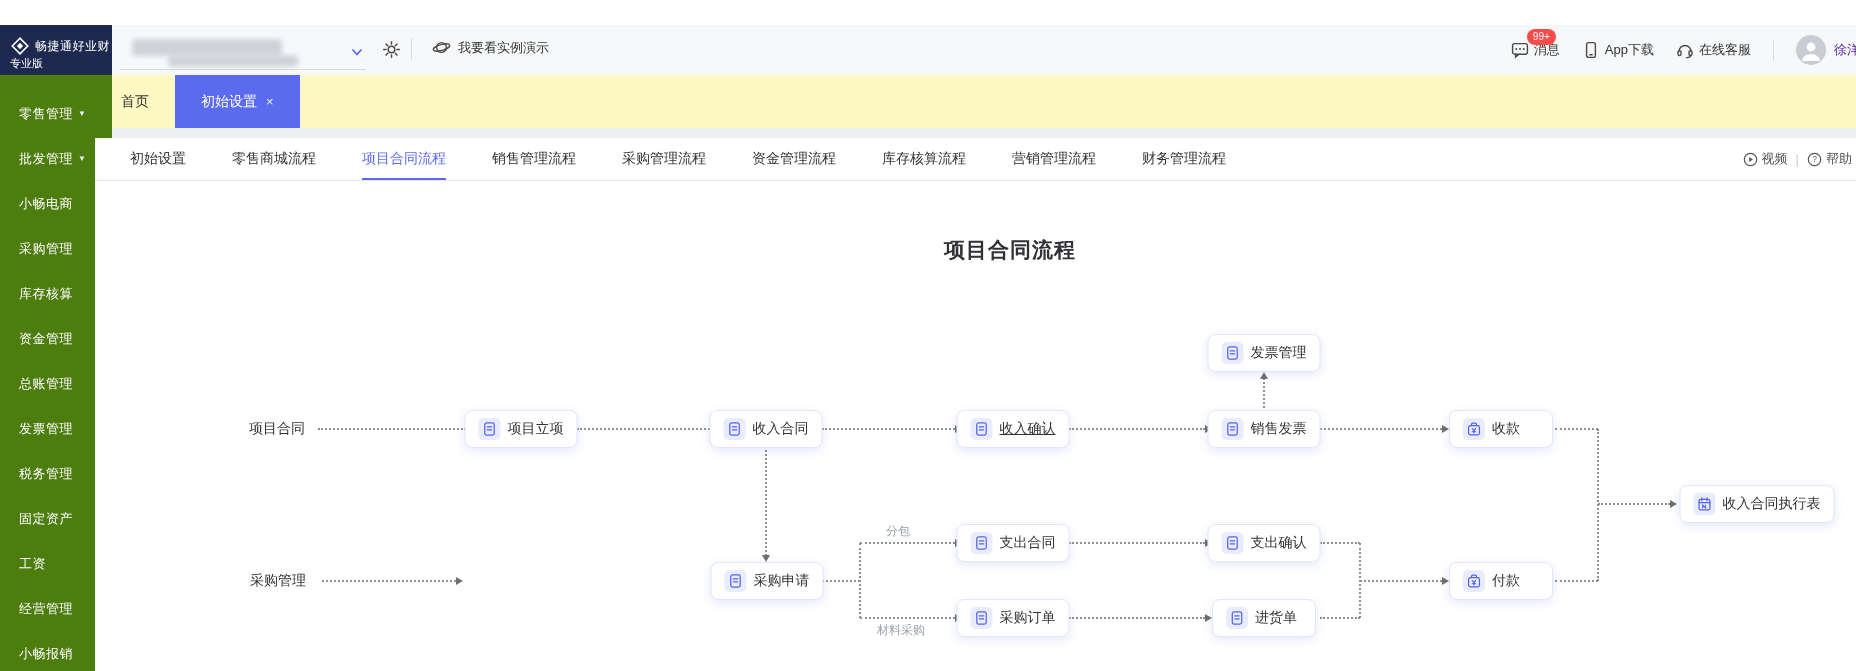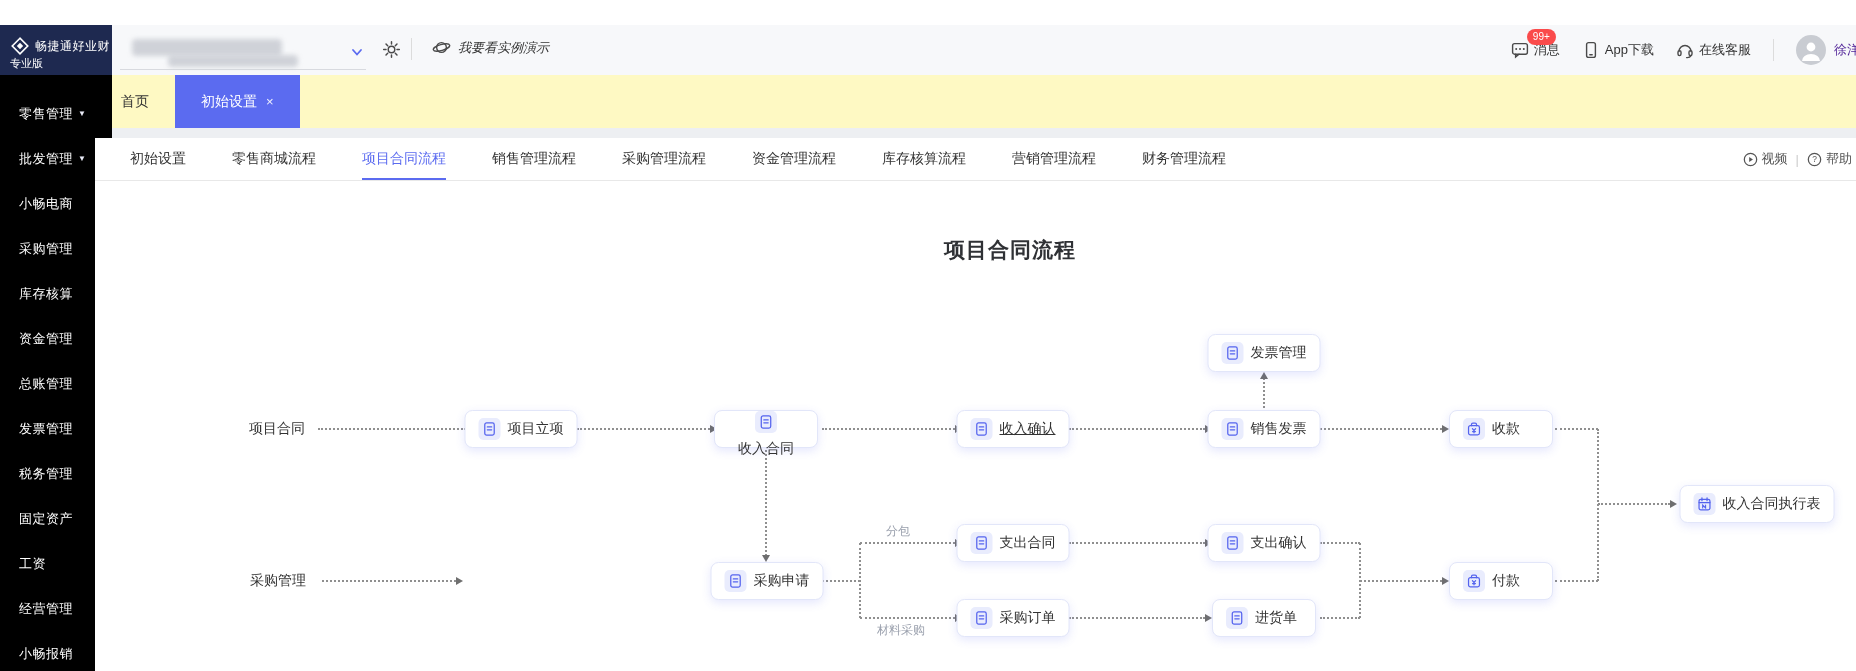--- a/index.html
+++ b/index.html
@@ -13,34 +13,34 @@
   .brand-name{font-size:12px;font-weight:normal;letter-spacing:.5px;}
   .brand-edition{position:absolute;left:10px;top:31px;font-size:11px;}
   .acct{position:absolute;left:120px;top:10px;width:246px;height:34px;border-bottom:1px solid #d8dadf;}
   .blob{position:absolute;background:#c9ccd3;border-radius:4px;filter:blur(2.5px);opacity:.85;}
   .blob.b1{left:12px;top:4px;width:150px;height:17px;}
   .blob.b2{left:48px;top:20px;width:130px;height:12px;}
   .chev{position:absolute;right:2px;top:10px;color:#5b6bf0;}
   .hicon{display:inline-flex;align-items:center;justify-content:center;color:#4a4a4a;}
   .gear-btn{position:absolute;left:382px;top:15px;}
   .hdr-div{position:absolute;top:13px;width:1px;height:22px;background:#dcdcdc;}
-  .demo{position:absolute;left:432px;top:13px;display:flex;align-items:center;gap:7px;font-size:13px;color:#333;cursor:pointer;font-style:italic;}
+  .demo{position:absolute;left:432px;top:13px;display:flex;align-items:center;gap:7px;font-size:13px;color:#333;cursor:pointer;}
   .hdr-right{position:absolute;right:0;top:0;height:50px;display:flex;align-items:center;gap:22px;padding-right:0;}
   .hitem{position:relative;display:flex;align-items:center;gap:5px;font-size:13px;color:#333;cursor:pointer;}
   .badge{position:absolute;top:-12px;left:16px;background:#fa4b4b;color:#fff;font-size:10px;line-height:10px;
          padding:3px 6px;border-radius:9px;white-space:nowrap;}
   .avatar{width:30px;height:30px;border-radius:50%;background:#c9ccd2;display:flex;align-items:center;justify-content:center;overflow:hidden;}
   .uname{font-size:13px;color:#4c1d95;width:22px;overflow:hidden;white-space:nowrap;}
   
   .wintabs{position:absolute;left:95px;top:75px;right:0;height:53px;background:#fef9c3;display:flex;align-items:stretch;}
   .wtab{display:flex;align-items:center;padding:0 26px;font-size:14px;color:#333;cursor:pointer;}
   .wtab.active{background:#5b6bf0;color:#fff;}
   .wtab .close{margin-left:9px;font-size:13px;opacity:.9;cursor:pointer;}
   
-  .sidebar{position:absolute;left:0;top:75px;bottom:0;width:112px;background:#000000;padding-top:16px;box-sizing:border-box;}
+  .sidebar{position:absolute;left:0;top:75px;bottom:0;width:112px;background:#4d7c0f;padding-top:16px;box-sizing:border-box;}
   .sitem{height:45px;display:flex;align-items:center;padding-left:19px;color:#fff;font-size:13px;letter-spacing:.5px;cursor:pointer;}
   .sitem .caret{font-size:8px;margin-left:5px;color:#e8eaf6;}
   
   .card{position:absolute;left:95px;top:138px;right:0;bottom:0;background:#fff;}
   .flowtabs{position:absolute;left:0;top:0;right:0;height:42px;border-bottom:1px solid #e8e8e8;
             display:flex;align-items:center;gap:46px;padding-left:35px;}
   .ftab{position:relative;font-size:14px;color:#333;cursor:pointer;height:42px;display:flex;align-items:center;}
   .ftab.active{color:#5b6bf0;}
   .ftab.active:after{content:"";position:absolute;left:0;right:0;bottom:0;height:2px;background:#5b6bf0;}
   .ft-actions{position:absolute;right:4px;top:0;height:42px;display:flex;align-items:center;gap:8px;font-size:13px;color:#555;}
@@ -292,21 +292,21 @@
       <div class="edge ar" style="left: 1670px; top: 500px;"></div>
       <div class="fnode" style="left: 521px; top: 429px;">
         <span class="nicon">
           <svg width="16" height="16" viewBox="0 0 22 22" fill="none" stroke="currentColor" stroke-width="1.7" stroke-linecap="round">
             <rect x="4.5" y="2.5" width="13" height="17" rx="2.5"></rect>
             <path d="M8 8.2h6M8 12.2h6"></path>
           </svg>
         </span>
         <span class="nlabel">项目立项</span>
       </div>
-      <div class="fnode" style="left: 766px; top: 429px; flex-direction: column;">
+      <div class="fnode" style="left: 766px; top: 429px;">
         <span class="nicon">
           <svg width="16" height="16" viewBox="0 0 22 22" fill="none" stroke="currentColor" stroke-width="1.7" stroke-linecap="round">
             <rect x="4.5" y="2.5" width="13" height="17" rx="2.5"></rect>
             <path d="M8 8.2h6M8 12.2h6"></path>
           </svg>
         </span>
         <span class="nlabel">收入合同</span>
       </div>
       <div class="fnode" style="left: 1013px; top: 429px; text-decoration: underline;">
         <span class="nicon">

